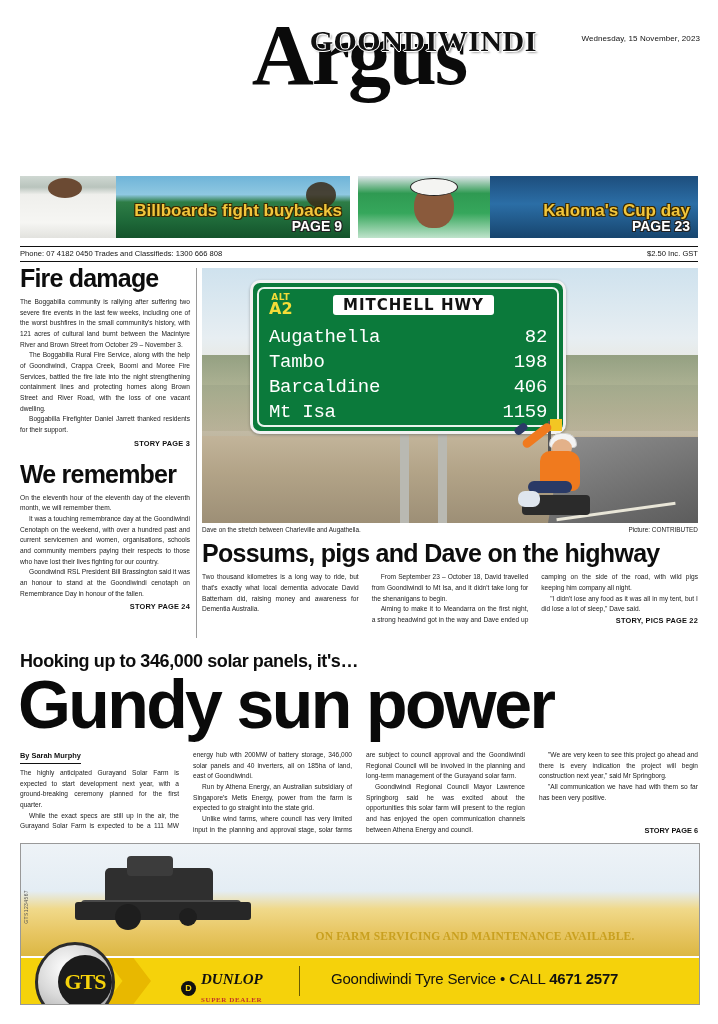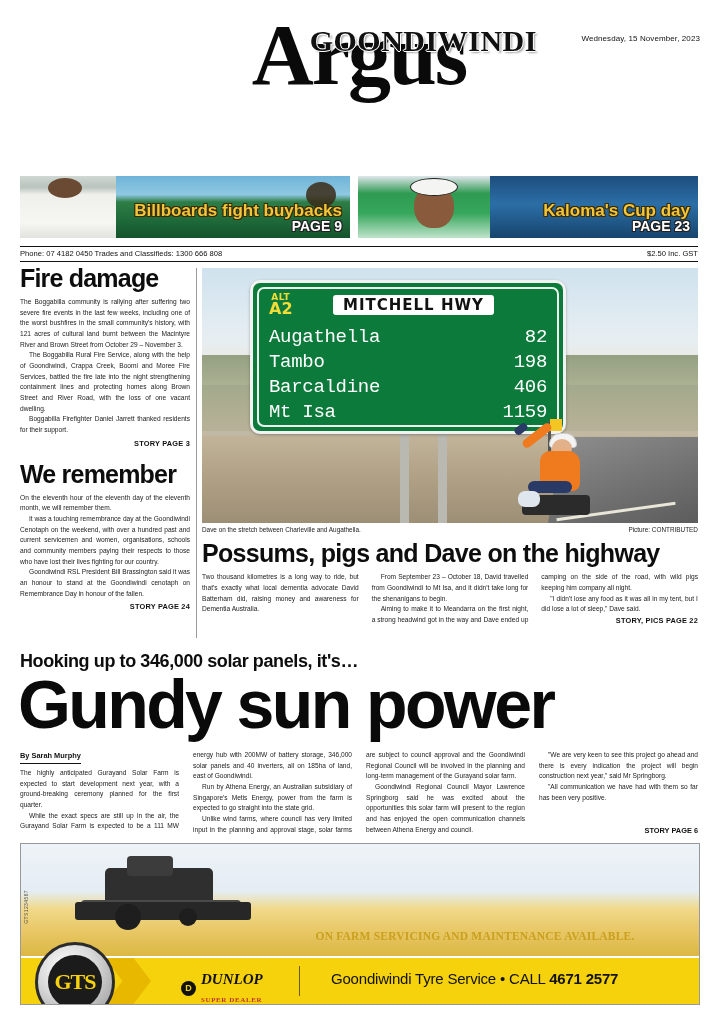--- a/index.html
+++ b/index.html
@@ -134,21 +134,21 @@
   .cmb-w2{position:absolute;left:104px;top:48px;width:18px;height:18px;border-radius:50%;background:#1e1e1e;}
   .ad-hero{position:absolute;left:240px;top:10px;right:10px;text-align:center;
       font-family:"Liberation Serif",serif;font-weight:700;font-size:14.5px;line-height:1.28;color:#111;letter-spacing:.2px;}
   .ad-sub{position:absolute;left:240px;top:86px;right:10px;text-align:center;
       font-family:"Liberation Serif",serif;font-weight:700;font-size:11.5px;color:#c9a01f;letter-spacing:.2px;}
   .ad-bottom{position:absolute;left:0;right:0;bottom:0;height:46px;background:#f5d20b;}
   .ad-chev{position:absolute;left:84px;top:0;bottom:0;width:46px;background:#e8b800;
       clip-path:polygon(0 0,62% 0,100% 50%,62% 100%,0 100%,38% 50%);}
   .gts{position:absolute;left:14px;top:-16px;width:74px;height:74px;border-radius:50%;
       background:radial-gradient(circle at 38% 32%,#fff 0%,#d9d9d9 42%,#8f8f8f 100%);
-      border:3px solid #2b2b2b;display:flex;align-items:center;justify-content:center;}
+      border:3px solid #2b2b2b;display:flex;align-items:center;justify-content:flex-end;}
   .gts-in{width:54px;height:54px;border-radius:50%;background:#1b1b1b;display:flex;align-items:center;justify-content:center;}
   .gts-txt{color:#f5d20b;font-family:"Liberation Serif",serif;font-weight:700;font-size:22px;letter-spacing:-1px;}
   .dunlop{position:absolute;left:160px;top:12px;display:flex;align-items:center;gap:5px;}
   .dunlop-d{width:15px;height:15px;border-radius:50%;background:#111;color:#f5d20b;font-size:9px;font-weight:700;
       display:flex;align-items:center;justify-content:center;}
   .dunlop-t{font-family:"Liberation Serif",serif;font-weight:700;font-size:15px;color:#111;
       font-style:italic;line-height:.95;}
   .dunlop-s{font-family:"Liberation Serif",serif;font-weight:700;font-size:7px;color:#c0342b;letter-spacing:.6px;}
   .addiv{position:absolute;left:278px;top:8px;width:1px;height:30px;background:#6b5c00;}
   .adphone{position:absolute;left:310px;top:12px;font-size:15px;color:#111;letter-spacing:-.2px;}

